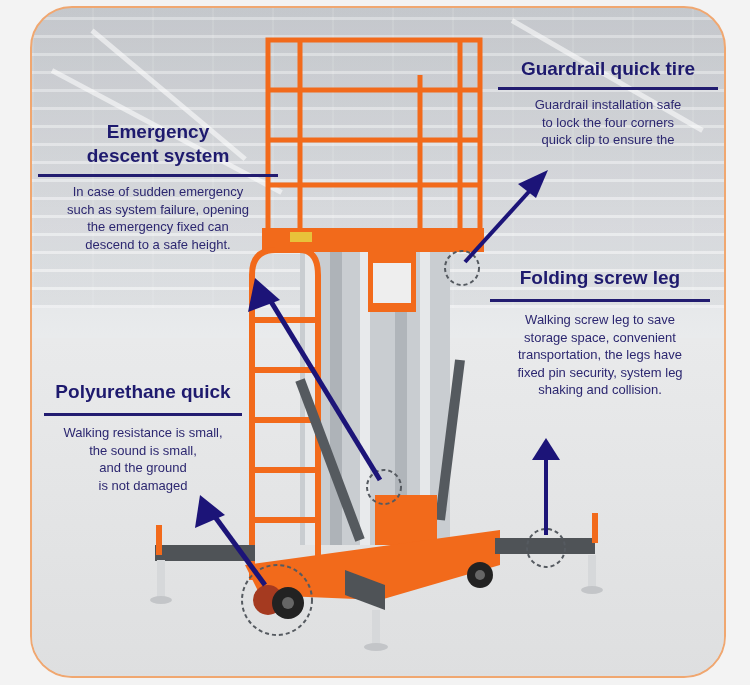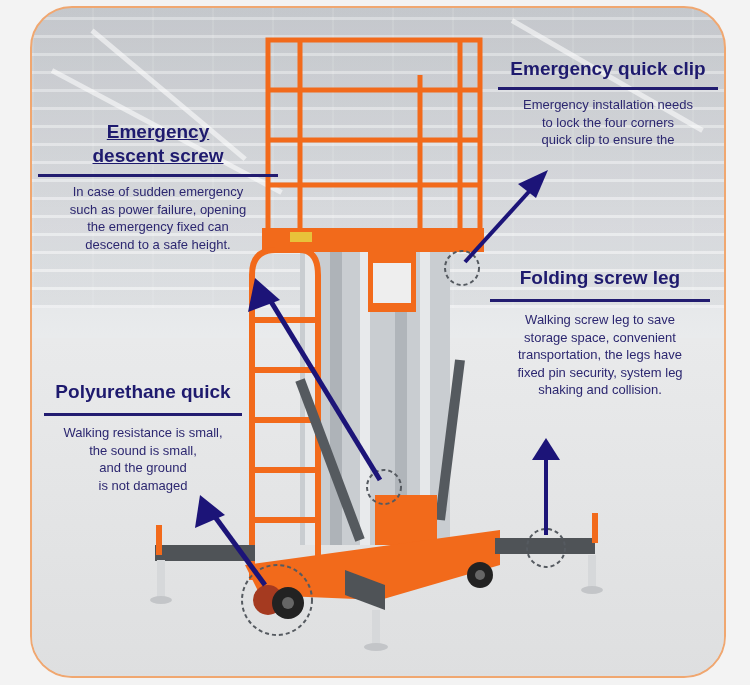--- a/index.html
+++ b/index.html
@@ -101,35 +101,35 @@
     <line x1="380" y1="480" x2="270" y2="300" stroke-width="5"></line>
     <polygon points="255,278 248,312 280,300" stroke="none"></polygon>
     <line x1="546" y1="535" x2="546" y2="455" stroke-width="4"></line>
     <polygon points="546,438 532,460 560,460" stroke="none"></polygon>
     <line x1="265" y1="585" x2="210" y2="510" stroke-width="5"></line>
     <polygon points="200,495 195,528 225,515" stroke="none"></polygon>
   </g>
 </svg>
 
 <div class="callout" style="left:498px;top:57px;width:220px;">
-  <h2>Emergency quick clip</h2>
+  <h2>Guardrail quick tire</h2>
   <div class="rule"></div>
-  <p>Emergency installation needs</p>
+  <p>Guardrail installation safe</p>
   <p>to lock the four corners</p>
   <p>quick clip to ensure the</p>
 </div>
 
 <div class="callout" style="left:38px;top:120px;width:240px;">
-  <h2 style="padding-left:0;text-decoration:underline;">
+  <h2 style="padding-left:0;">
     <span>Emergency</span><br>
-    <span>descent screw</span>
+    <span>descent system</span>
   </h2>
   <div class="rule"></div>
   <p>In case of sudden emergency</p>
-  <p>such as power failure, opening</p>
+  <p>such as system failure, opening</p>
   <p>the emergency fixed can</p>
   <p>descend to a safe height.</p>
 </div>
 
 <div class="callout" style="left:490px;top:266px;width:220px;">
   <h2>Folding screw leg</h2>
   <div class="rule" style="margin-top:9px;margin-bottom:9px;"></div>
   <p>Walking screw leg to save</p>
   <p>storage space, convenient</p>
   <p>transportation, the legs have</p>

